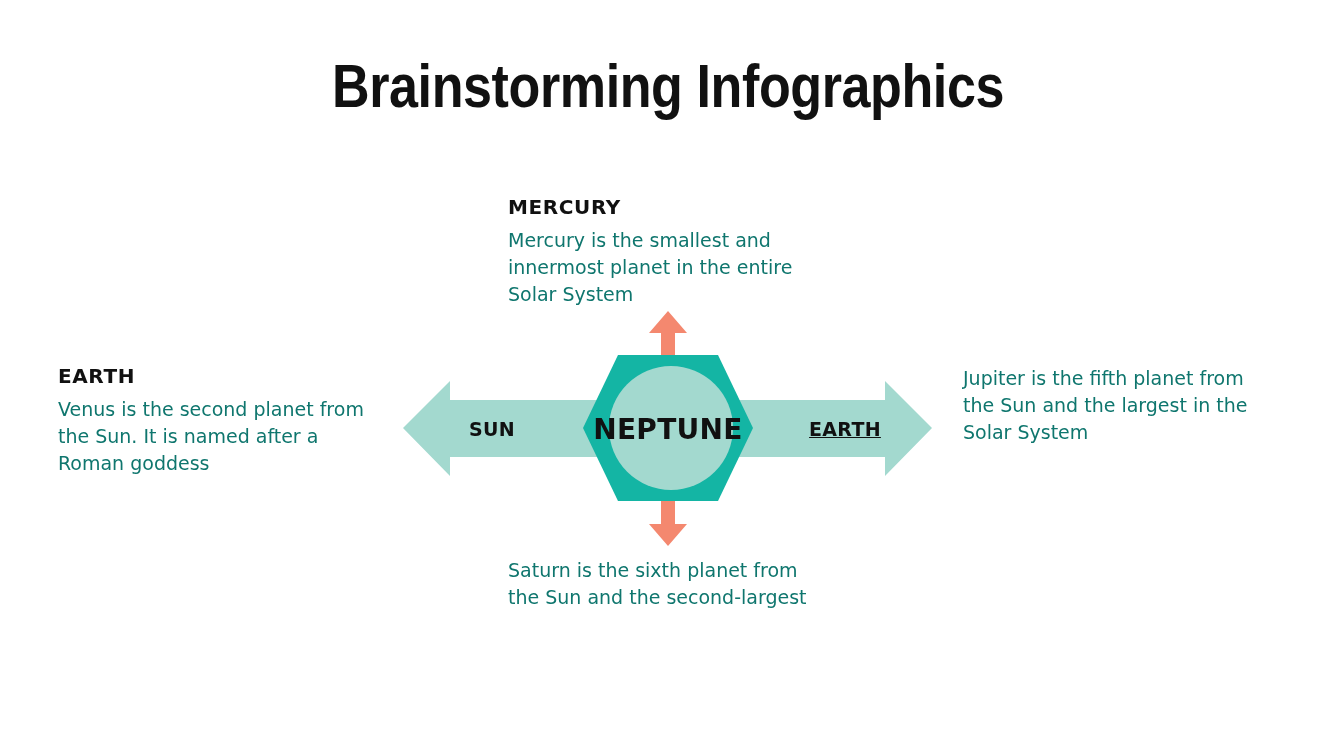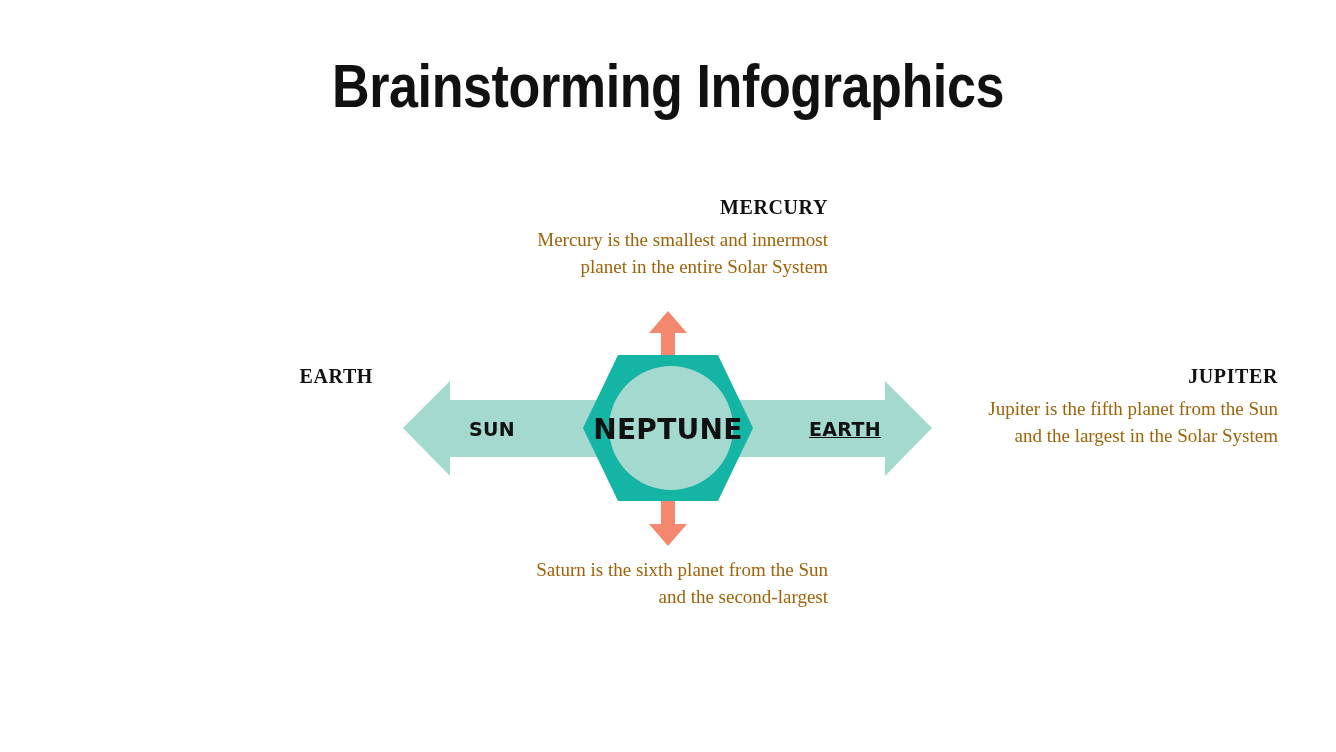--- a/index.html
+++ b/index.html
@@ -55,37 +55,36 @@
     white-space: nowrap;
     transform: translate(-50%, -50%);
   }
   .axis-label.sun     { left: 492px; top: 429px; }
   .axis-label.earth   { left: 845px; top: 429px; text-decoration: underline; }
   .axis-label.neptune { left: 668px; top: 429px; font-size: 28px; }
 
   
   .info-block {
     position: absolute;
-    text-align: right;
+    text-align: left;
     color: #111111;
-    font-family: Liberation Serif, serif;
   }
   .info-heading {
     font-size: 20px;
     font-weight: 700;
     letter-spacing: 0.6px;
     margin: 0 0 9px 0;
     line-height: 1.1;
   }
   .info-body {
     font-size: 19px;
     font-weight: 400;
     line-height: 1.42;
     margin: 0;
-    color: #a16207;
+    color: #0f766e;
   }
 
   .info-block.mercury { left: 508px; top: 196px; width: 320px; }
   .info-block.saturn  { left: 508px; top: 557px; width: 320px; }
   .info-block.venus   { left: 58px;  top: 365px; width: 315px; }
   .info-block.jupiter { left: 963px; top: 365px; width: 315px; }
 </style>
 </head>
 <body>
 
@@ -117,22 +116,22 @@
 
 </div>
 
 <div class="info-block mercury">
   <p class="info-heading">MERCURY</p>
   <p class="info-body">Mercury is the smallest and innermost planet in the entire Solar System</p>
 </div>
 
 <div class="info-block venus">
   <p class="info-heading">EARTH</p>
+  <p class="info-body">Venus is the second planet from the Sun. It is named after a Roman goddess</p>
 </div>
 
 <div class="info-block jupiter">
-  <p class="info-heading">JUPITER</p>
   <p class="info-body">Jupiter is the fifth planet from the Sun and the largest in the Solar System</p>
 </div>
 
 <div class="info-block saturn">
   <p class="info-body">Saturn is the sixth planet from the Sun and the second-largest</p>
 </div>
 
 </body></html>

